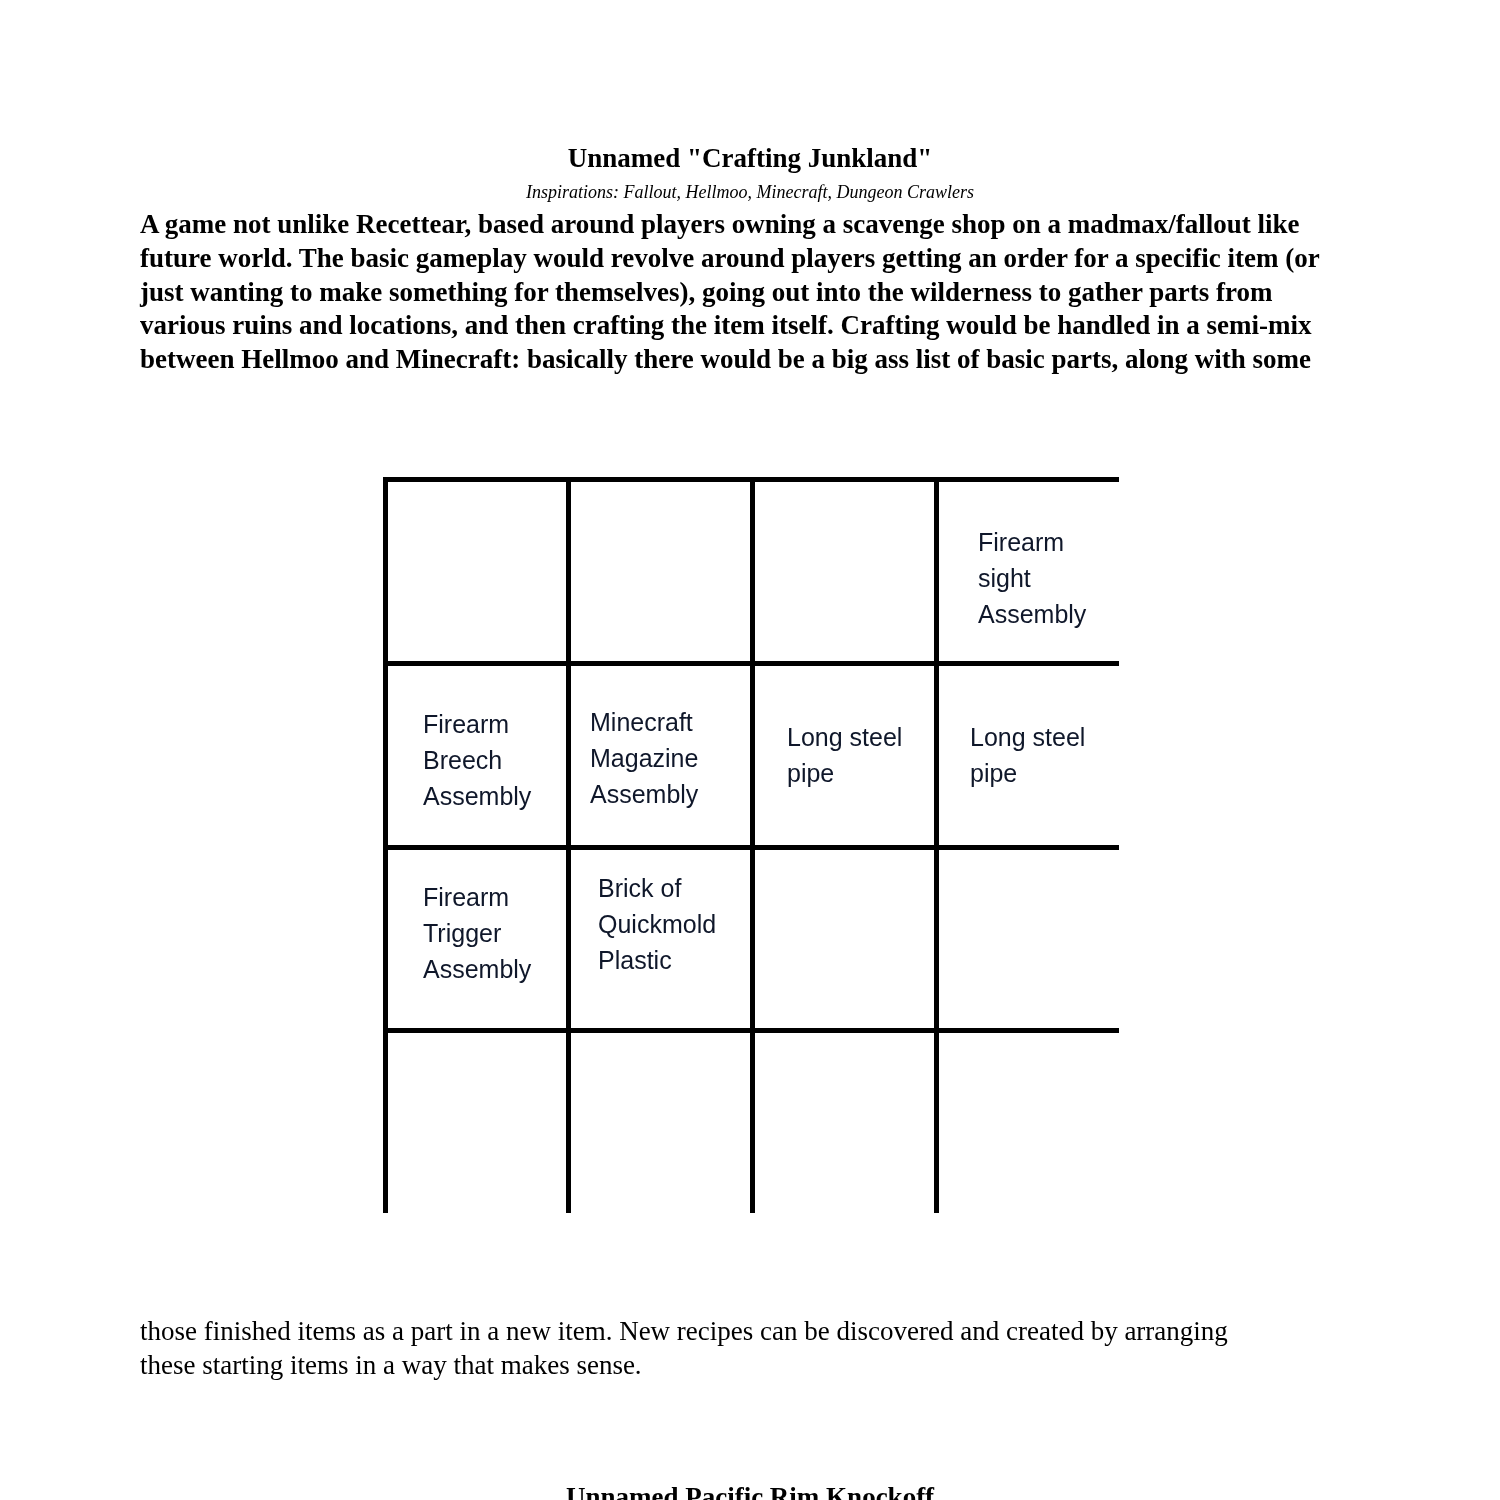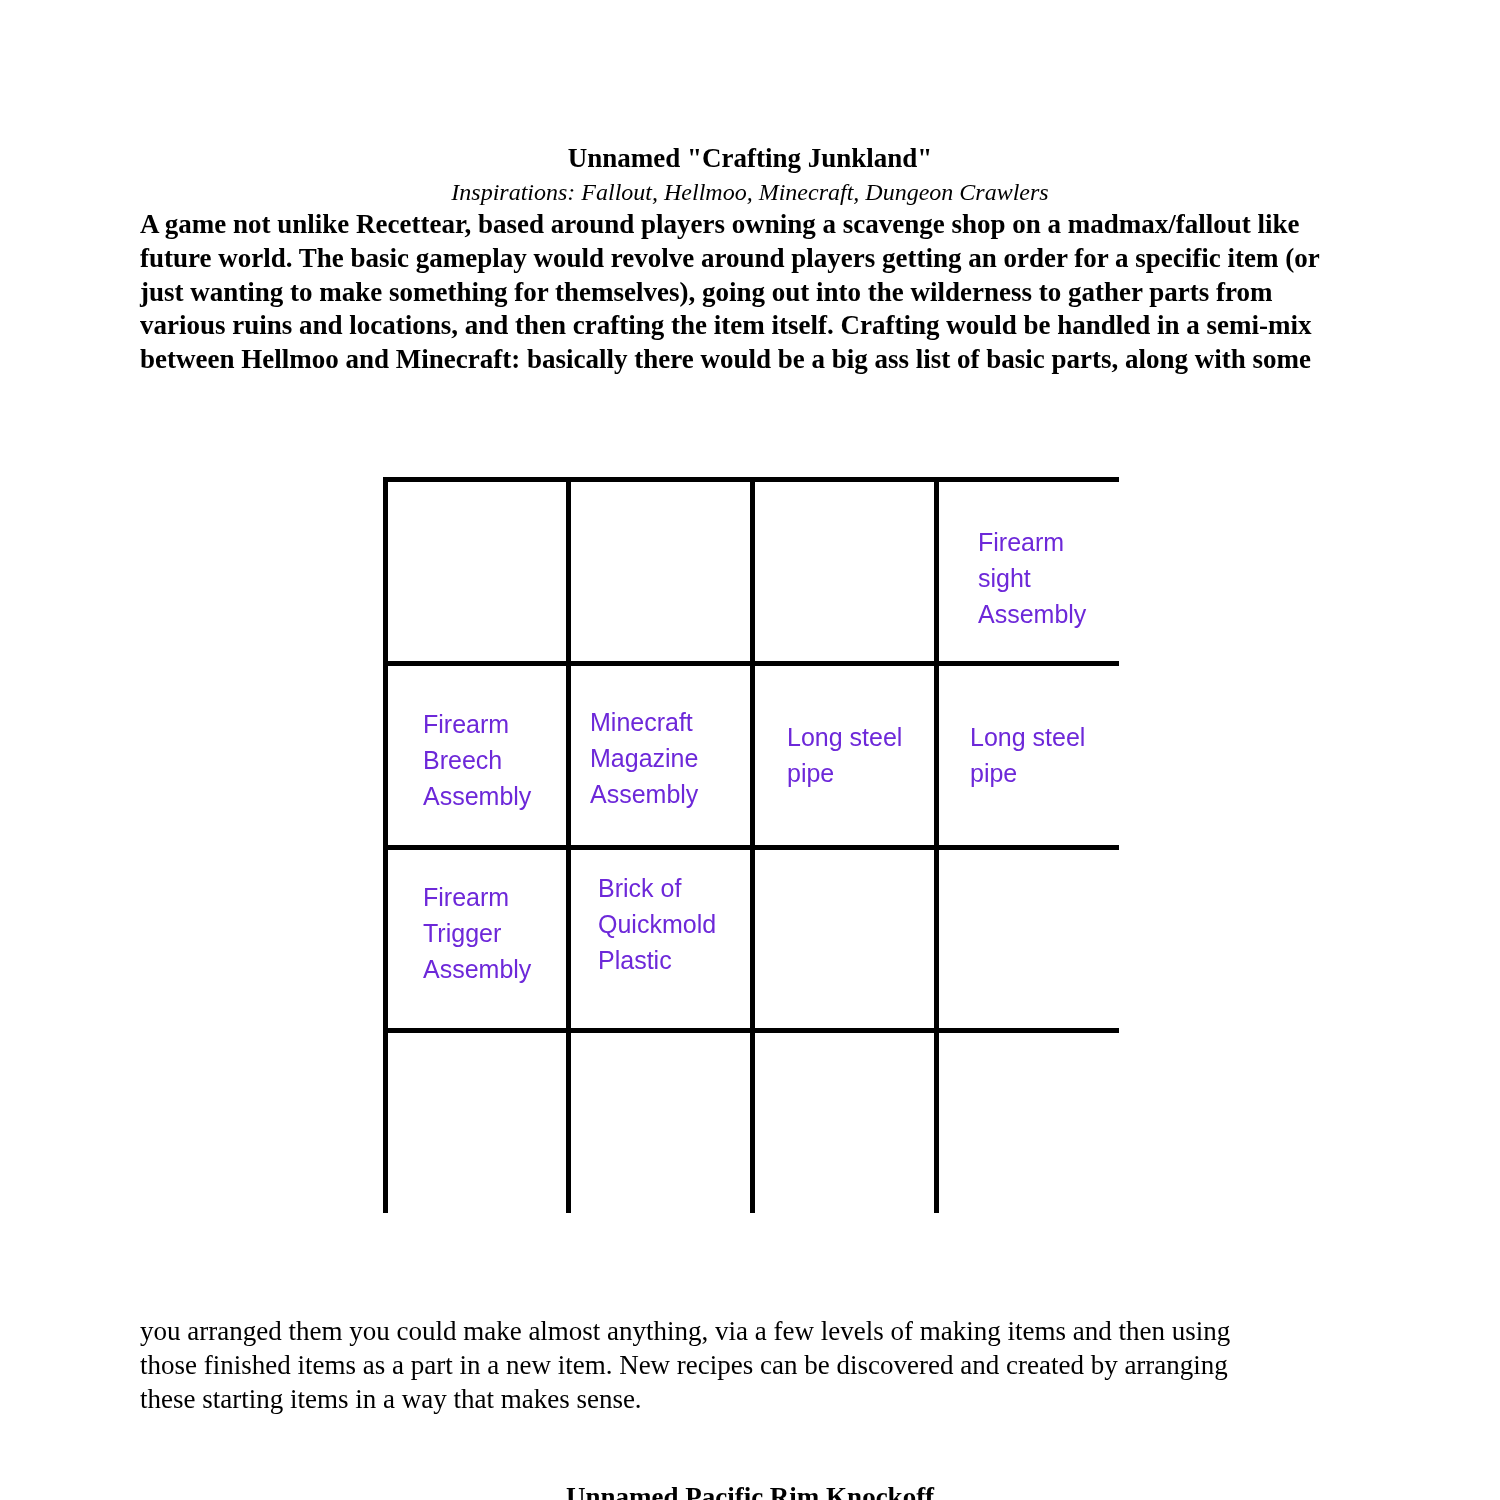--- a/index.html
+++ b/index.html
@@ -6,35 +6,35 @@
   body { width: 1500px; height: 1500px; position: relative; overflow: hidden; }
   .serif { font-family: "Liberation Serif", "DejaVu Serif", serif; color: #000; }
   .sans  { font-family: "Liberation Sans", "DejaVu Sans", sans-serif; color: #222; }
 
   .title {
     position: absolute; left: 0; width: 1500px; top: 141px;
     text-align: center; font-weight: bold; font-size: 27px; line-height: 34px;
   }
   .subtitle {
     position: absolute; left: 0; width: 1500px; top: 175px;
-    text-align: center; font-style: italic; font-size: 24px; line-height: 34px;
+    text-align: center; font-style: italic; font-size: 18px; line-height: 34px;
   }
   .para {
     position: absolute; left: 140px; width: 1240px;
     font-size: 27px; line-height: 33.8px;
   }
   .para .ln { display: block; white-space: nowrap; }
 
   .grid { position: absolute; left: 383px; top: 477px; width: 736px; height: 736px; }
   .hline { position: absolute; left: 0; width: 736px; height: 5px; background: #000; }
   .vline { position: absolute; top: 0; width: 5px; height: 736px; background: #000; }
 
   .cell-text {
     position: absolute; font-size: 25px; line-height: 36px; white-space: nowrap;
-    color: #6d28d9;
+    color: #0f172a;
   }
   .cell-text .ln { display: block; }
 </style>
 </head>
 <body>
 
 <div>
 
   <div class="title serif">Unnamed "Crafting Junkland"</div>
   <div class="subtitle serif">Inspirations: Fallout, Hellmoo, Minecraft, Dungeon Crawlers</div>
@@ -93,20 +93,19 @@
       <span class="ln">Brick of</span>
       <span class="ln">Quickmold</span>
       <span class="ln">Plastic</span>
     </div>
   </div>
 
   <div class="para serif" style="top: 1214px;">
   </div>
 
   <div class="para serif" style="top: 1315px;">
-    <span class="ln">you arranged them you could make almost anything, via a few levels of making items and then using</span>
     <span class="ln">those finished items as a part in a new item. New recipes can be discovered and created by arranging</span>
     <span class="ln">these starting items in a way that makes sense.</span>
   </div>
 
   <div class="title serif" style="top: 1480px;">Unnamed Pacific Rim Knockoff</div>
 
 </div>
 
 </body></html>

